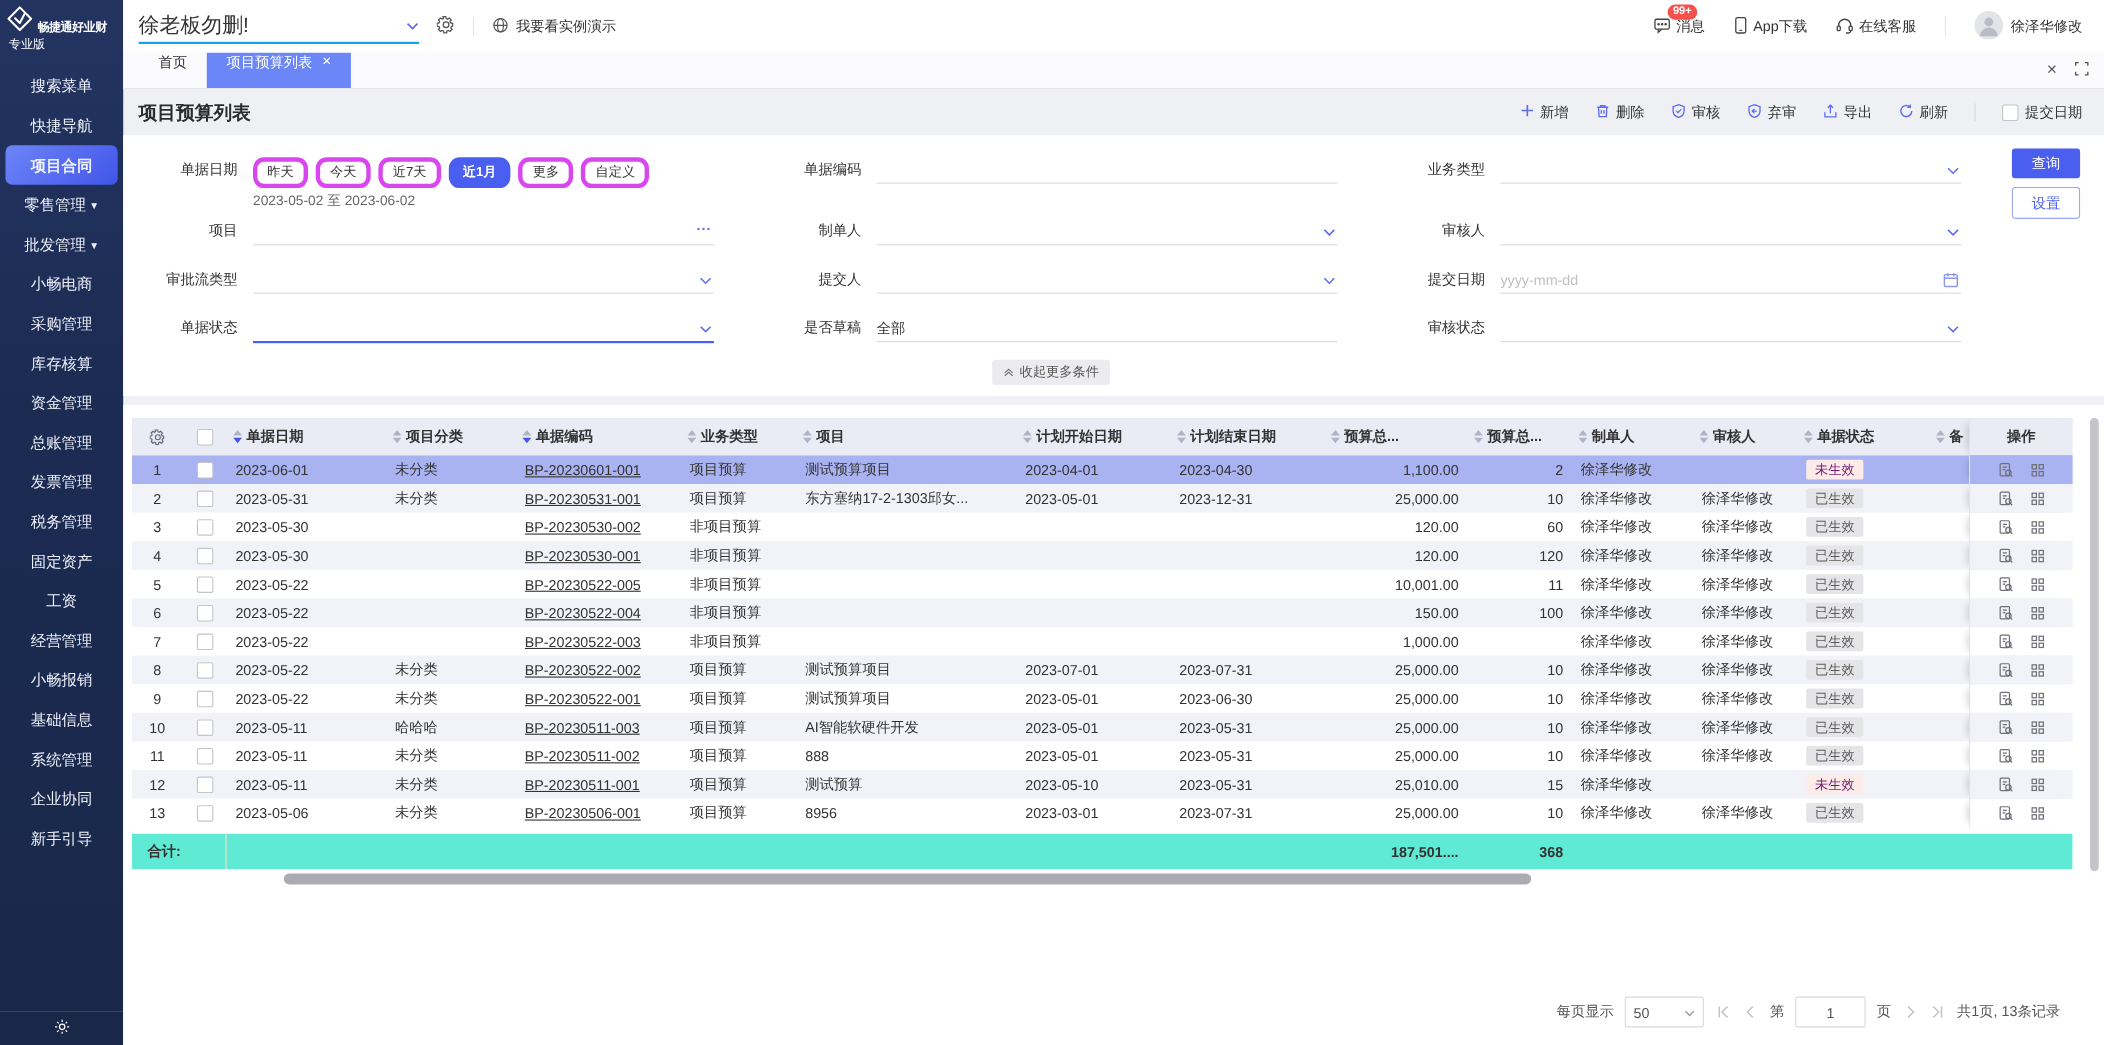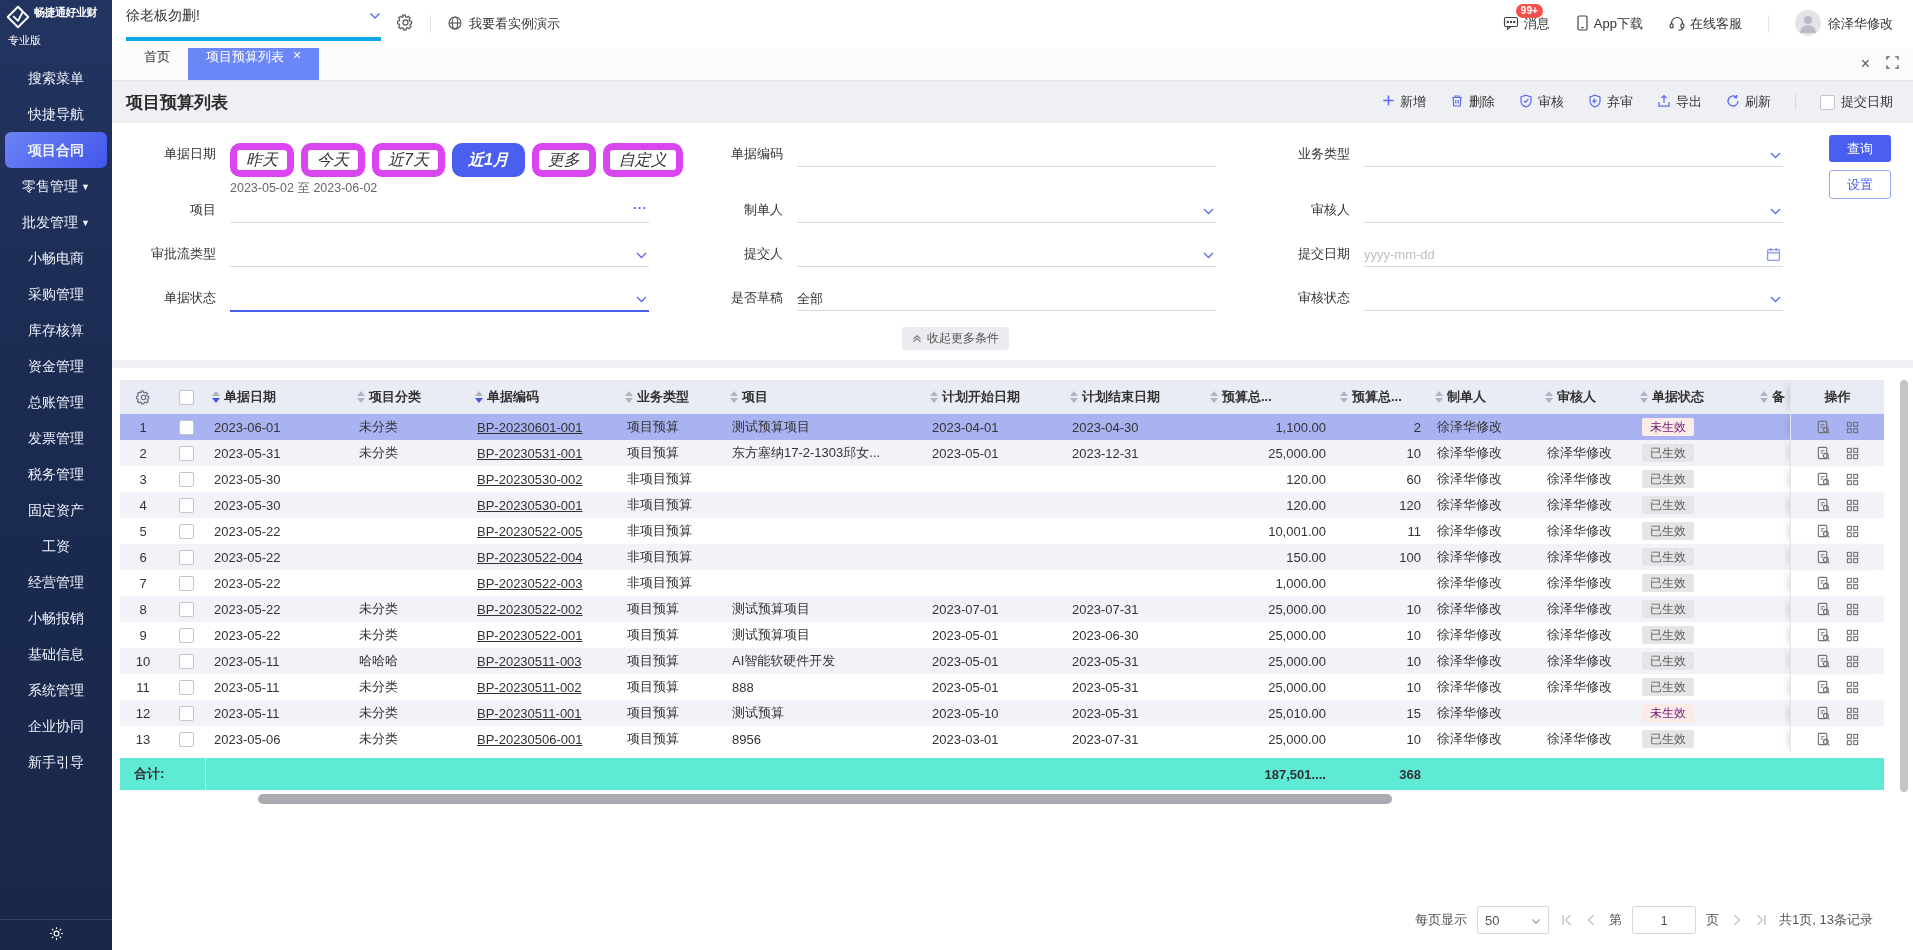--- a/index.html
+++ b/index.html
@@ -1,31 +1,31 @@
 <!DOCTYPE html>
 <html><head>
 <meta charset="utf-8">
 <style>
   html,body{margin:0;padding:0;background:#fff;}
   .app{width:1913px;height:950px;display:flex;font-family:"Liberation Sans","DejaVu Sans",sans-serif;font-size:13px;color:#333;background:#eef0f4;overflow:hidden;}
   
   .sidebar{width:112px;flex:none;background:linear-gradient(180deg,#233461 0%,#1b2b52 40%,#192849 100%);display:flex;flex-direction:column;color:#fff;}
   .logo-block{padding:5px 6px 2px 6px;}
-  .logo-top{display:flex;align-items:flex-start;gap:4px;}
+  .logo-top{display:flex;align-items:flex-end;gap:4px;}
   .brand-name{font-size:11px;font-weight:bold;white-space:nowrap;letter-spacing:-0.5px;}
   .brand-edition{font-size:11px;margin:1px 0 0 2px;}
   .side-menu{flex:1;padding-top:10px;overflow:hidden;}
   .side-item{height:36px;line-height:36px;text-align:center;font-size:14px;color:#eef1fa;cursor:pointer;white-space:nowrap;}
   .side-item.active{background:linear-gradient(135deg,#6c84f6,#4156ea);border-radius:6px;margin:0 5px;font-weight:bold;}
   .side-arrow{font-size:9px;margin-left:3px;vertical-align:1px;}
   .side-gear{height:30px;border-top:1px solid rgba(255,255,255,.14);display:flex;align-items:center;justify-content:center;}
   
   .main{flex:1;display:flex;flex-direction:column;min-width:0;}
   .topbar{height:48px;flex:none;background:#fff;display:flex;align-items:center;padding:0 20px 0 14px;gap:16px;}
-  .company{width:255px;height:30px;display:flex;align-items:flex-start;justify-content:space-between;border-bottom:4px solid #0ea5e9;font-size:14px;}
+  .company{width:255px;height:30px;display:flex;align-items:center;justify-content:space-between;border-bottom:2px solid #0ea5e9;font-size:19px;}
   .vdiv{width:1px;height:18px;background:#e4e4e8;}
   .tb-link{display:flex;align-items:center;gap:6px;color:#333;cursor:pointer;}
   .tb-right{margin-left:auto;display:flex;align-items:center;gap:26px;}
   .tb-item{display:flex;align-items:center;gap:5px;position:relative;cursor:pointer;}
   .badge{position:absolute;top:-11px;left:13px;background:#f5504e;color:#fff;font-size:10px;line-height:14px;padding:0 5px;border-radius:8px;font-weight:bold;}
   .user{display:flex;align-items:center;gap:7px;}
   
   .tabbar{height:32px;flex:none;background:#fbfbfd;border-bottom:1px solid #e7e7eb;display:flex;align-items:stretch;padding-left:14px;}
   .tab{padding:0 18px;display:flex;gap:9px;font-size:13px;cursor:pointer;color:#333;}
   .tab.active{background:#6a86f7;color:#fff;}
@@ -42,21 +42,21 @@
   .show-detail{display:flex;align-items:center;gap:6px;cursor:pointer;}
   
   .filter-card{background:#fff;flex:none;position:relative;padding:14px 130px 4px 16px;}
   .filter-grid{display:grid;grid-template-columns:1fr 1fr 1fr;grid-template-rows:56px 44px 44px 44px;grid-auto-flow:column;column-gap:46px;}
   .f-field{display:flex;align-items:flex-start;padding-top:6px;min-width:0;}
   .f-label{width:88px;flex:none;text-align:right;margin-right:14px;line-height:22px;color:#333;}
   .f-control{flex:1;position:relative;border-bottom:1px solid #dadade;height:23px;display:flex;align-items:center;min-width:0;}
   .f-control.focused{border-bottom:2px solid #4a5ff0;}
   .f-datebox{flex:1;min-width:0;}
   .pills{display:flex;gap:7px;align-items:center;flex-wrap:nowrap;}
-  .pill{border:7px solid #d946ef;border-radius:10px;padding:0 9px;height:20px;line-height:19px;font-size:16px;background:#fff;cursor:pointer;white-space:nowrap;font-style:italic;}
+  .pill{border:4px solid #d946ef;border-radius:10px;padding:0 9px;height:20px;line-height:19px;font-size:12px;background:#fff;cursor:pointer;white-space:nowrap;}
   .pill.active{background:#4a5ff0;border-color:#4a5ff0;color:#fff;font-weight:bold;}
   .range-text{color:#666;font-size:12.5px;margin-top:3px;}
   .f-suffix{position:absolute;right:2px;top:4px;}
   .f-suffix.dots{color:#5c6bf2;font-weight:bold;letter-spacing:1px;top:-2px;cursor:pointer;}
   .f-placeholder{color:#bfbfc4;}
   .f-value{color:#333;}
   .fc-buttons{position:absolute;right:22px;top:12px;display:flex;flex-direction:column;gap:8px;width:62px;}
   .btn{height:27px;border-radius:3px;display:flex;align-items:center;justify-content:center;font-size:13px;cursor:pointer;}
   .btn-primary{background:#4a5ff0;color:#fff;}
   .btn-outline{background:#fff;border:1px solid #9aa8f5;color:#4a5ff0;}

